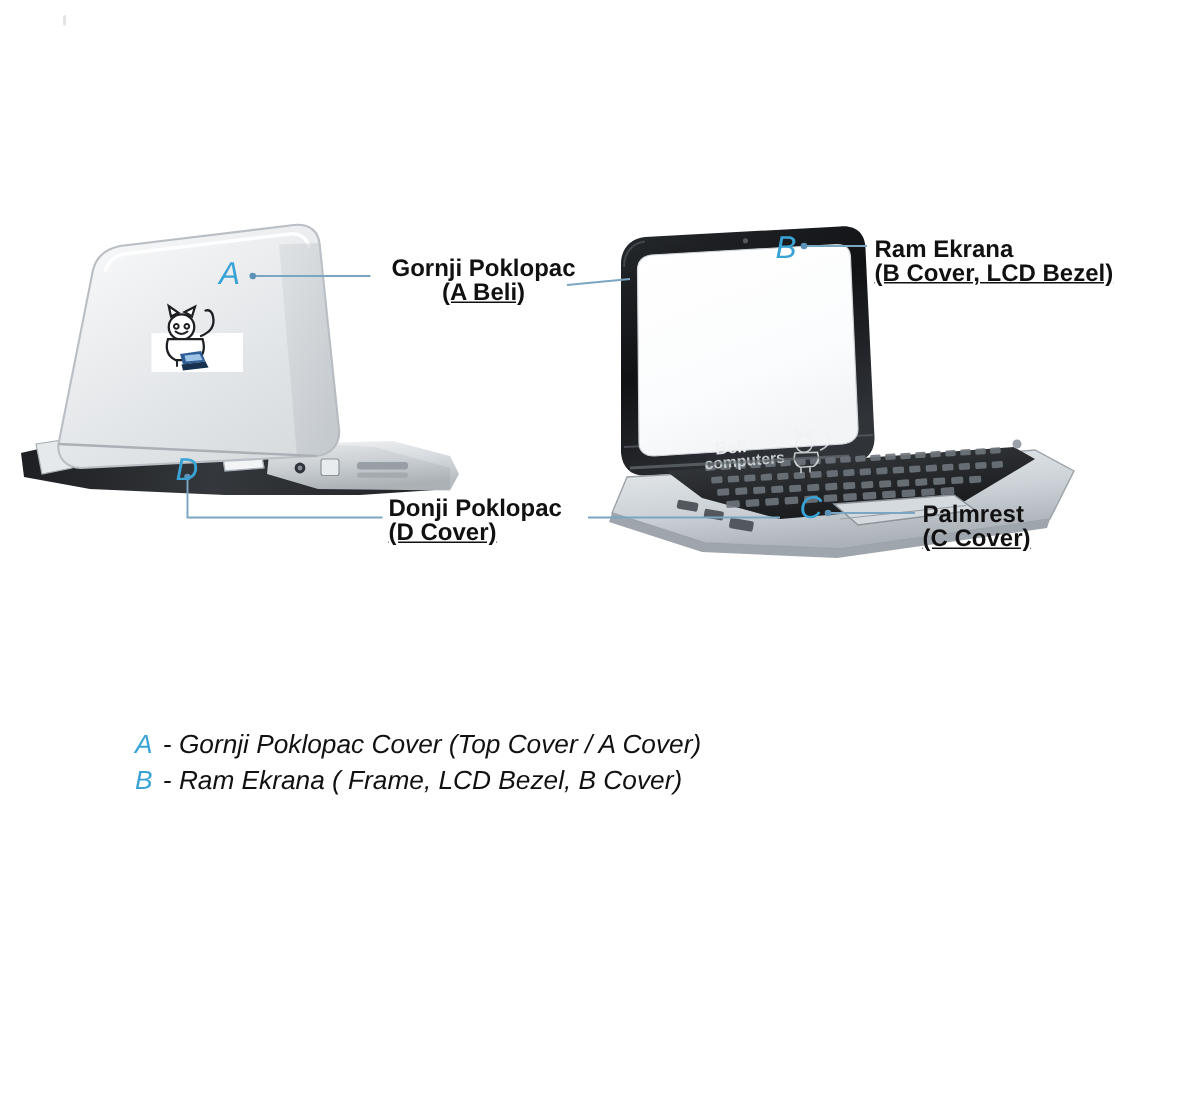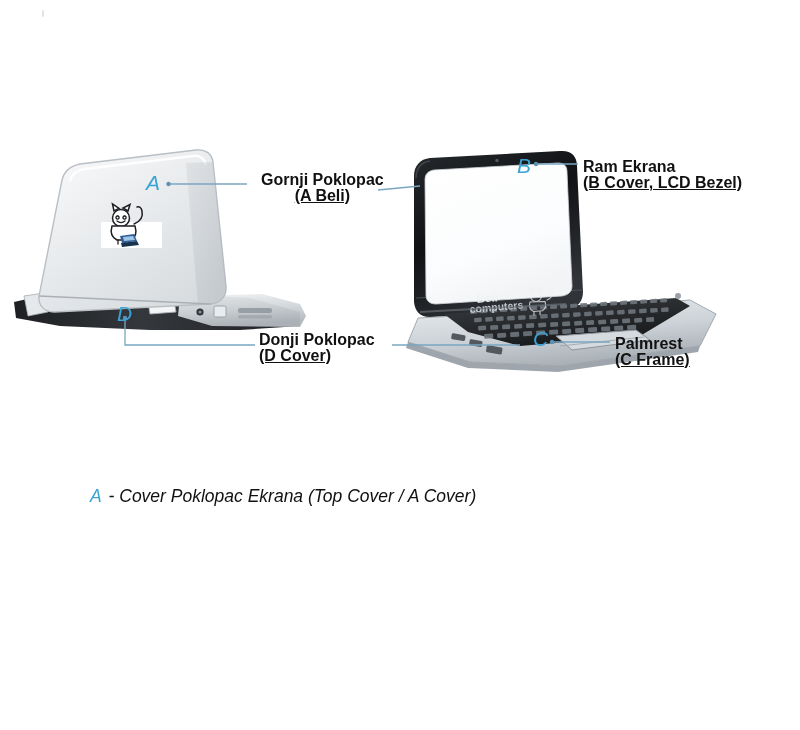--- a/index.html
+++ b/index.html
@@ -353,22 +353,25 @@
     <span class="l2">(B Cover, LCD Bezel)</span>
   </div>
 
   <div class="callout center" id="label-d-cover">
     <span>Donji Poklopac</span>
     <span class="l2">(D Cover)</span>
   </div>
 
   <div class="callout left" id="label-c-cover">
     <span>Palmrest</span>
-    <span class="l2">(C Frame)</span>
+    <span class="l2">(C Cover)</span>
   </div>
 
   <div id="legend">
     <div class="legend-row">
-      <span class="legend-key">A</span><span class="legend-sep"> - </span><span class="legend-text">Cover Poklopac Ekrana (Top Cover / A Cover)</span>
+      <span class="legend-key">A</span><span class="legend-sep"> - </span><span class="legend-text">Gornji Poklopac Cover (Top Cover / A Cover)</span>
     </div>
+    <div class="legend-row">
+      <span class="legend-key">B</span><span class="legend-sep"> - </span><span class="legend-text">Ram Ekrana ( Frame, LCD Bezel, B Cover)</span>
+    </div>
   </div>
 
 </div>
 
 </body></html>

